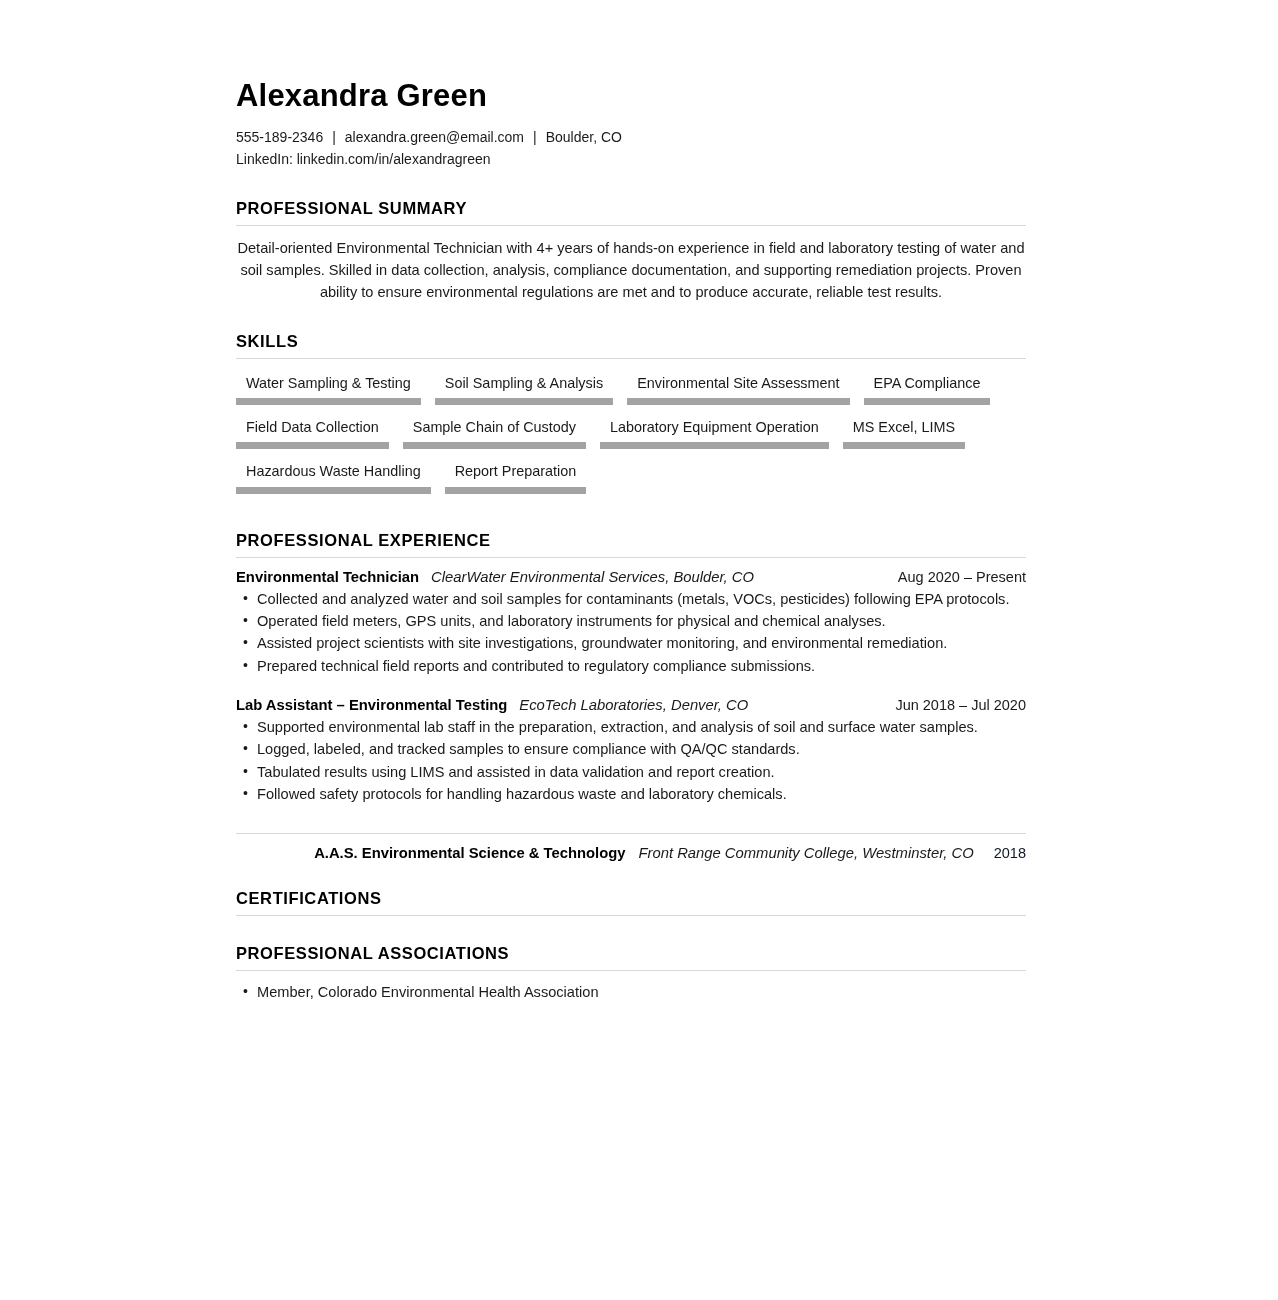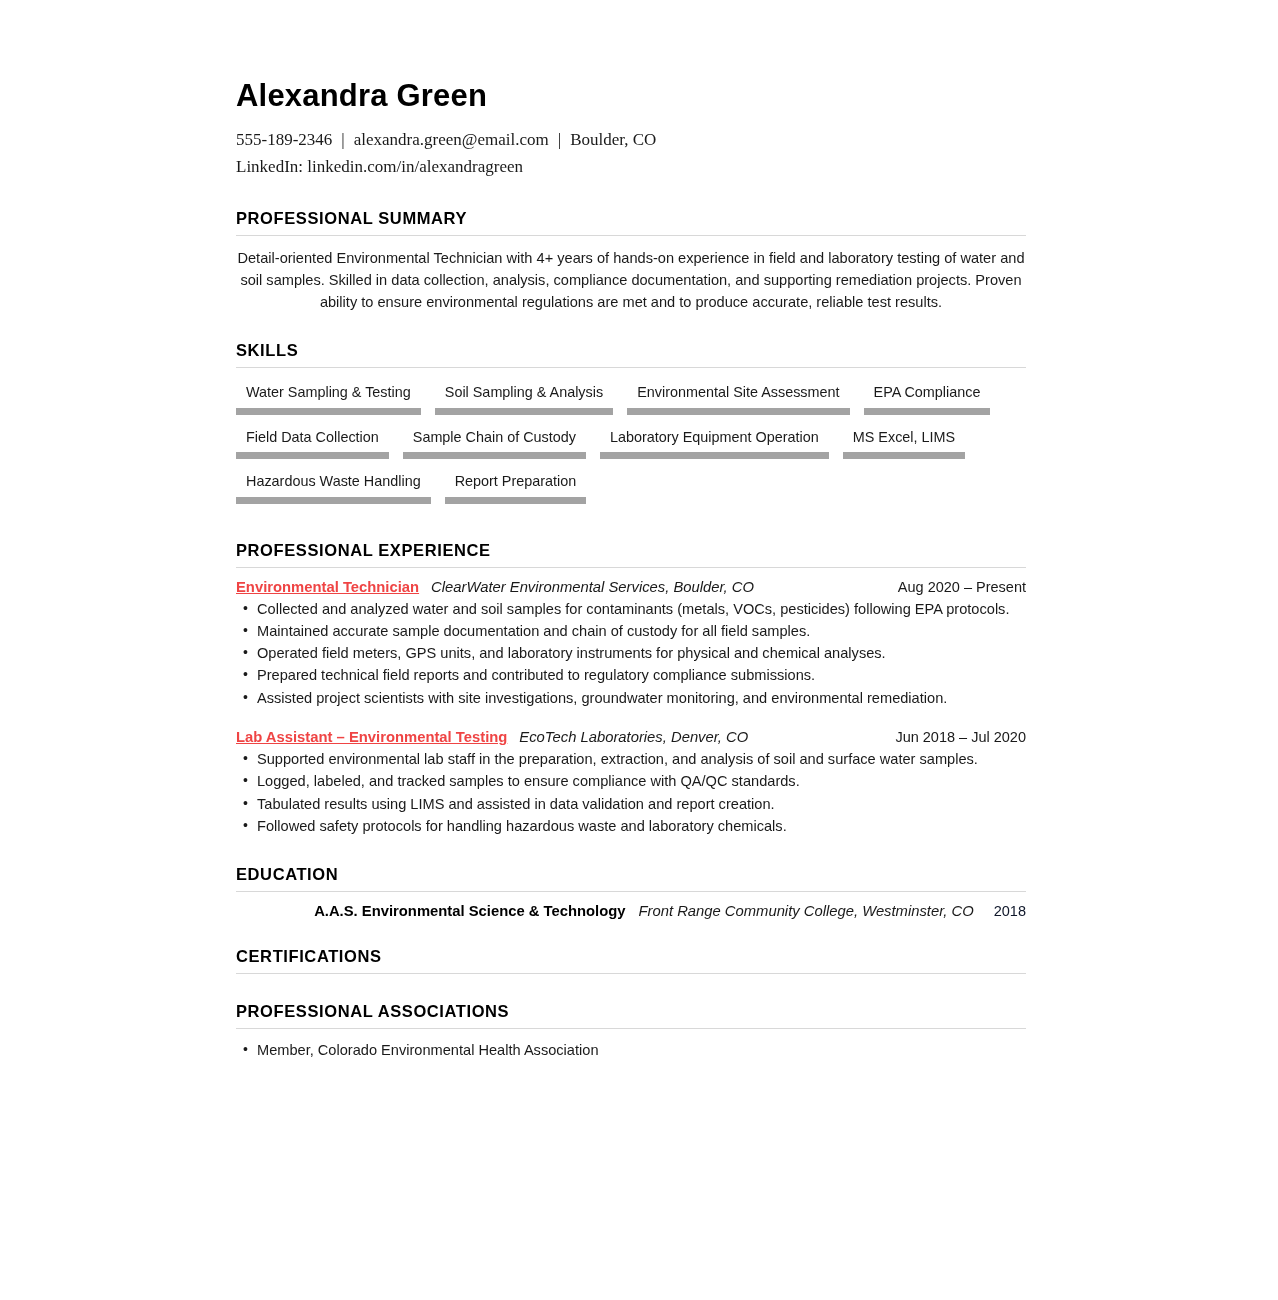--- a/index.html
+++ b/index.html
@@ -23,25 +23,24 @@
   
   .name {
     font-size: 31px;
     font-weight: bold;
     letter-spacing: 0.2px;
     line-height: 1.15;
     margin: 0 0 12px 0;
     color: #000000;
   }
   .contact-line {
-    font-size: 17px;
+    font-size: 14px;
     line-height: 1.62;
     color: #1a1a1a;
     white-space: nowrap;
-    font-family: Liberation Serif, serif;
   }
   .sep {
     display: inline-block;
     padding: 0 9px;
     color: #1a1a1a;
   }
 
   
   .section {
     margin-top: 28px;
@@ -96,23 +95,22 @@
     margin-bottom: 4px;
   }
   .job-head-left {
     display: flex;
     align-items: baseline;
     min-width: 0;
   }
   .job-title {
     font-size: 14.8px;
     font-weight: bold;
-    color: #ef4444;
-    white-space: nowrap;
-    text-decoration: underline;
+    color: #000000;
+    white-space: nowrap;
   }
   .job-company {
     font-size: 14.8px;
     font-style: italic;
     color: #1a1a1a;
     margin-left: 12px;
     white-space: nowrap;
   }
   .job-dates {
     font-size: 14.5px;
@@ -216,24 +214,23 @@
         <div class="job">
           <div class="job-head">
             <div class="job-head-left">
               <span class="job-title">Environmental Technician</span>
               <span class="job-company">ClearWater Environmental Services, Boulder, CO</span>
             </div>
             <span class="job-dates">Aug 2020 – Present</span>
           </div>
           <ul class="bullets">
             <li>Collected and analyzed water and soil samples for contaminants (metals, VOCs, pesticides) following EPA protocols.</li>
-            <li>Maintained accurate sample documentation and chain of custody for all field samples.</li>
             <li>Operated field meters, GPS units, and laboratory instruments for physical and chemical analyses.</li>
+            <li>Assisted project scientists with site investigations, groundwater monitoring, and environmental remediation.</li>
             <li>Prepared technical field reports and contributed to regulatory compliance submissions.</li>
-            <li>Assisted project scientists with site investigations, groundwater monitoring, and environmental remediation.</li>
           </ul>
         </div>
         <div class="job">
           <div class="job-head">
             <div class="job-head-left">
               <span class="job-title">Lab Assistant – Environmental Testing</span>
               <span class="job-company">EcoTech Laboratories, Denver, CO</span>
             </div>
             <span class="job-dates">Jun 2018 – Jul 2020</span>
           </div>
@@ -241,21 +238,20 @@
             <li>Supported environmental lab staff in the preparation, extraction, and analysis of soil and surface water samples.</li>
             <li>Logged, labeled, and tracked samples to ensure compliance with QA/QC standards.</li>
             <li>Tabulated results using LIMS and assisted in data validation and report creation.</li>
             <li>Followed safety protocols for handling hazardous waste and laboratory chemicals.</li>
           </ul>
         </div>
       </div>
   </div>
 
   <div class="section">
-    <h2 class="section-title">EDUCATION</h2>
     <div class="rule"></div>
     <div id="education-list">
         <div class="edu-row">
           <div class="edu-left">
             <span class="edu-degree">A.A.S. Environmental Science &amp; Technology</span>
             <span class="edu-school">Front Range Community College, Westminster, CO</span>
           </div>
           <span class="edu-year">2018</span>
         </div>
       </div>

